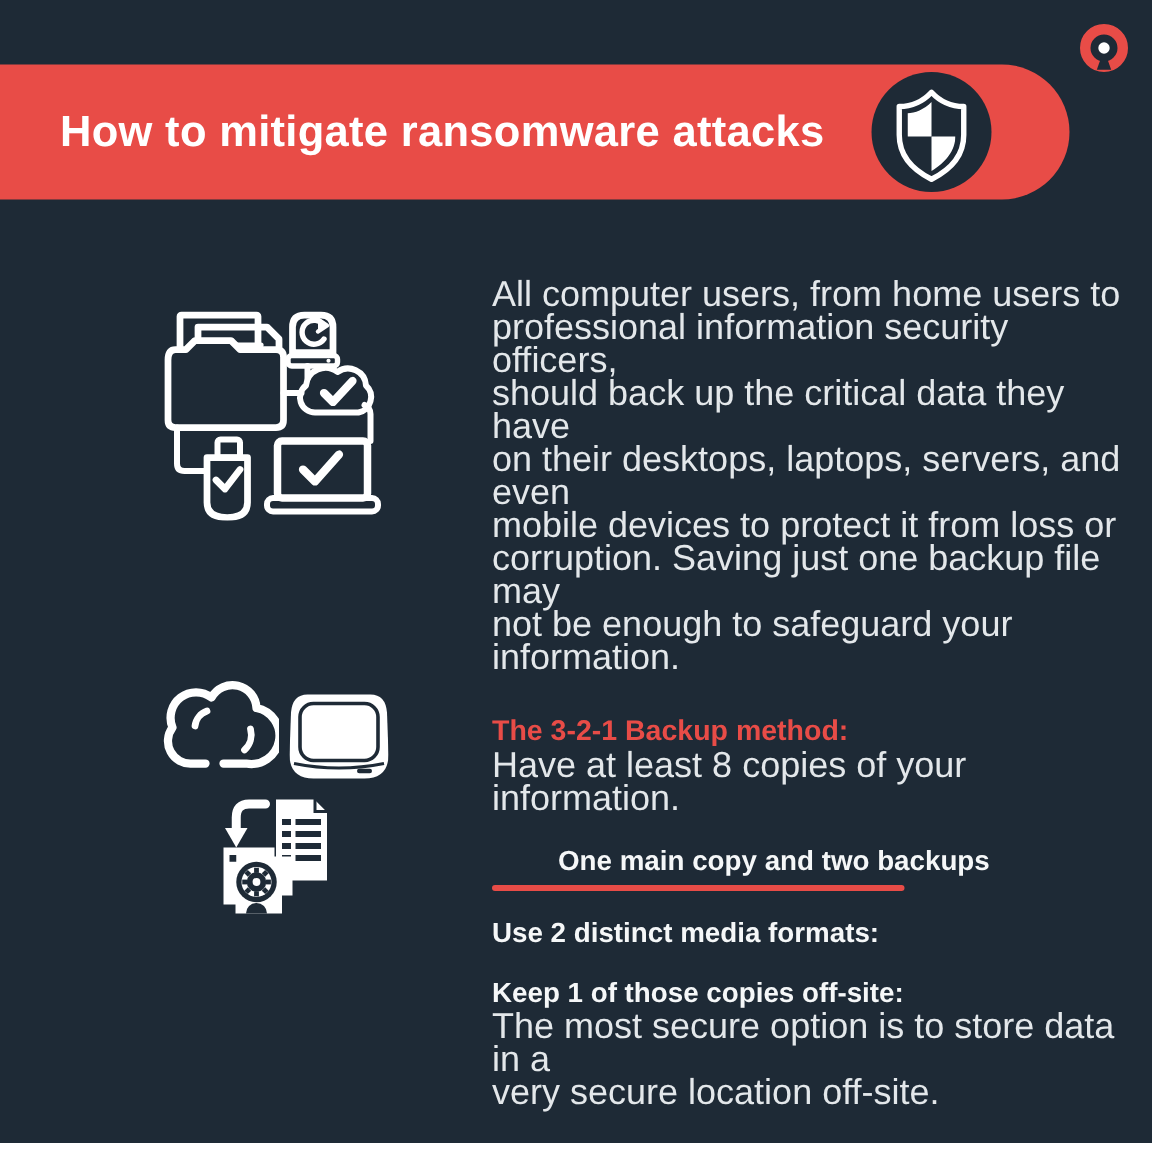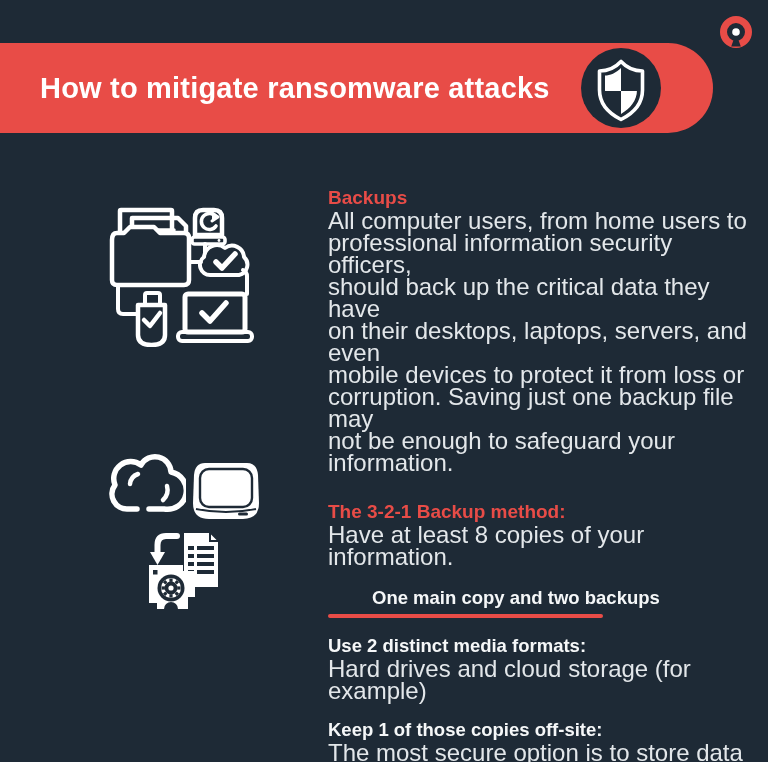--- a/index.html
+++ b/index.html
@@ -161,37 +161,35 @@
         <rect x="32.2" y="55.6" width="3.2" height="3.2" transform="rotate(45 33.8 57.2)"></rect>
         <rect x="20.6" y="67.2" width="3.2" height="3.2" transform="rotate(45 22.2 68.8)"></rect>
         <rect x="32.2" y="67.2" width="3.2" height="3.2" transform="rotate(45 33.8 68.8)"></rect>
       </g>
       <circle cx="28" cy="63" r="2.6" fill="#ffffff"></circle>
       <path d="M21,84 A7,7 0 0 1 35,84 Z" fill="#1e2a36"></path>
     </svg>
   </div>
 
   <div class="content-col">
-    <h2 class="h-red">Backups</h2>
     <p class="para">All computer users, from home users to
 professional information security officers,
 should back up the critical data they have
 on their desktops, laptops, servers, and even
 mobile devices to protect it from loss or
 corruption. Saving just one backup file may
 not be enough to safeguard your information.</p>
 
     <h2 class="h-red mt-method">The 3-2-1 Backup method:</h2>
     <p class="para">Have at least 8 copies of your information.</p>
 
     <h3 class="h-white mt-rule-label">One main copy and two backups</h3>
     <hr class="red-rule">
 
     <h3 class="h-white mt-media">Use 2 distinct media formats:</h3>
-    <p class="para">Hard drives and cloud storage (for example)</p>
 
     <h3 class="h-white mt-offsite">Keep 1 of those copies off-site:</h3>
     <p class="para">The most secure option is to store data in a
 very secure location off-site.</p>
   </div>
 
   <div class="bottom-strip"></div>
 </div>
 
 </body></html>

